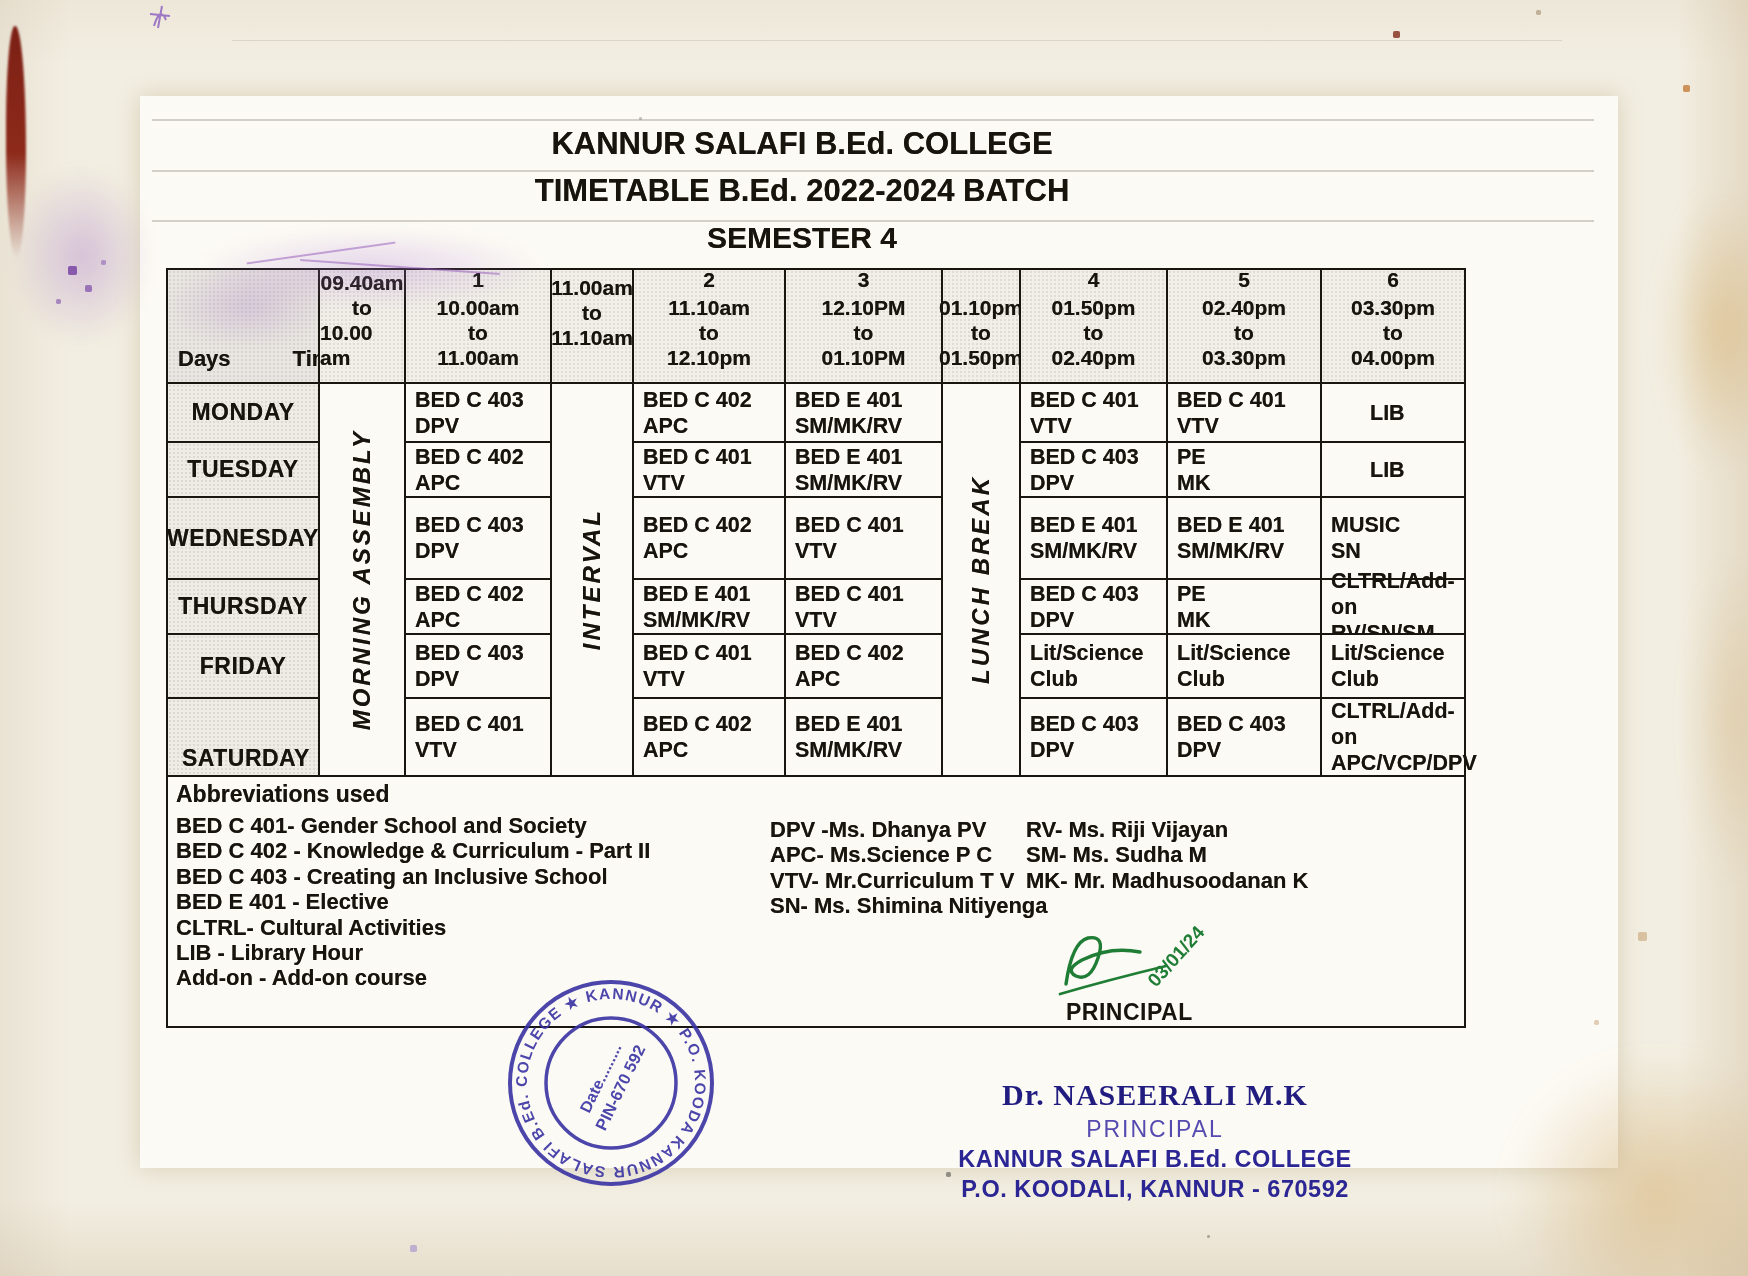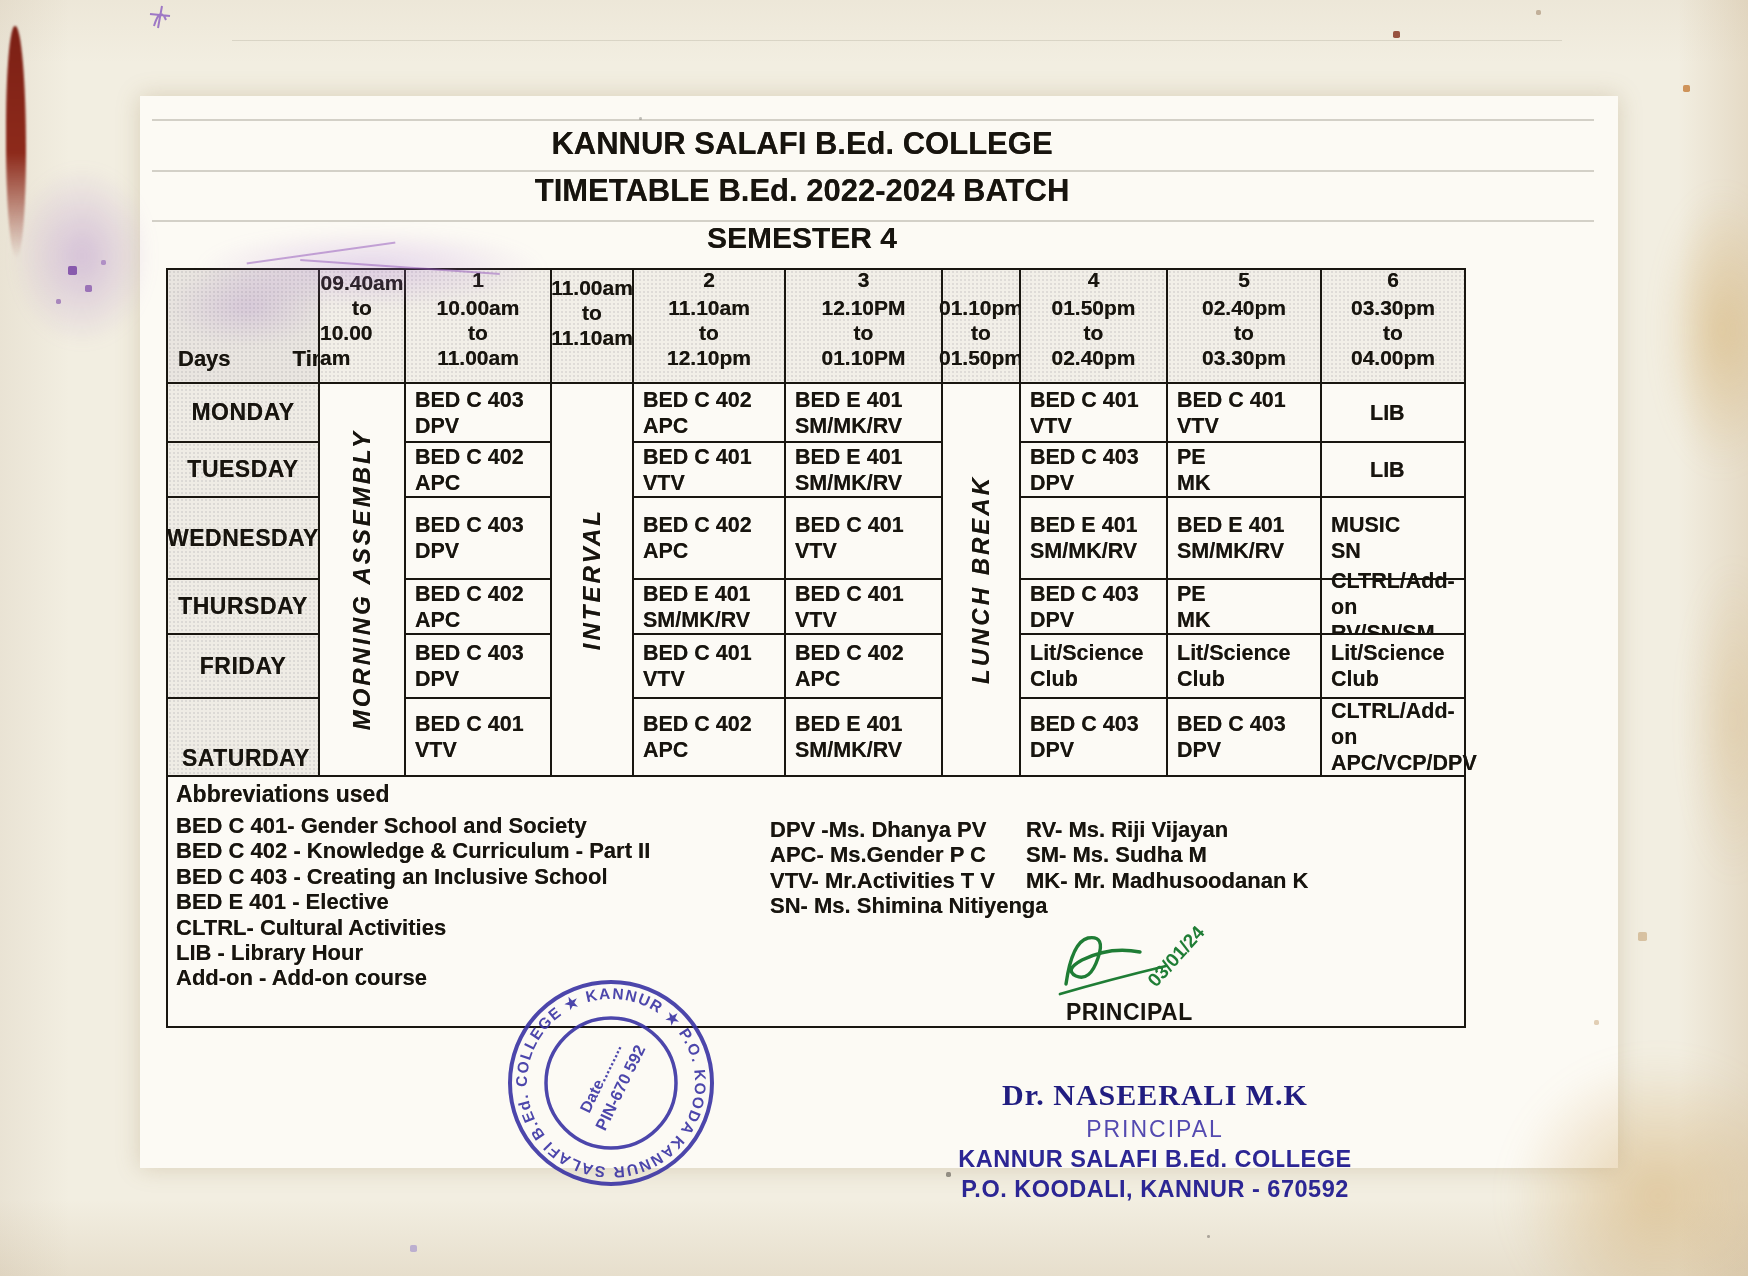--- a/index.html
+++ b/index.html
@@ -333,22 +333,22 @@
           <div class="abline">BED C 401- Gender School and Society</div>
           <div class="abline">BED C 402 - Knowledge &amp; Curriculum - Part II</div>
           <div class="abline">BED C 403 - Creating an Inclusive School</div>
           <div class="abline">BED E 401 - Elective</div>
           <div class="abline">CLTRL- Cultural Activities</div>
           <div class="abline">LIB - Library Hour</div>
           <div class="abline">Add-on - Add-on course</div>
         </div>
       <div class="ab-col ab2">
           <div class="abline">DPV -Ms. Dhanya PV</div>
-          <div class="abline">APC- Ms.Gender P C</div>
-          <div class="abline">VTV- Mr.Activities T V</div>
+          <div class="abline">APC- Ms.Science P C</div>
+          <div class="abline">VTV- Mr.Curriculum T V</div>
           <div class="abline">SN- Ms. Shimina Nitiyenga</div>
         </div>
       <div class="ab-col ab3">
           <div class="abline">RV- Ms. Riji Vijayan</div>
           <div class="abline">SM- Ms. Sudha M</div>
           <div class="abline">MK- Mr. Madhusoodanan K</div>
         </div>
     </div>
   </div>
 

